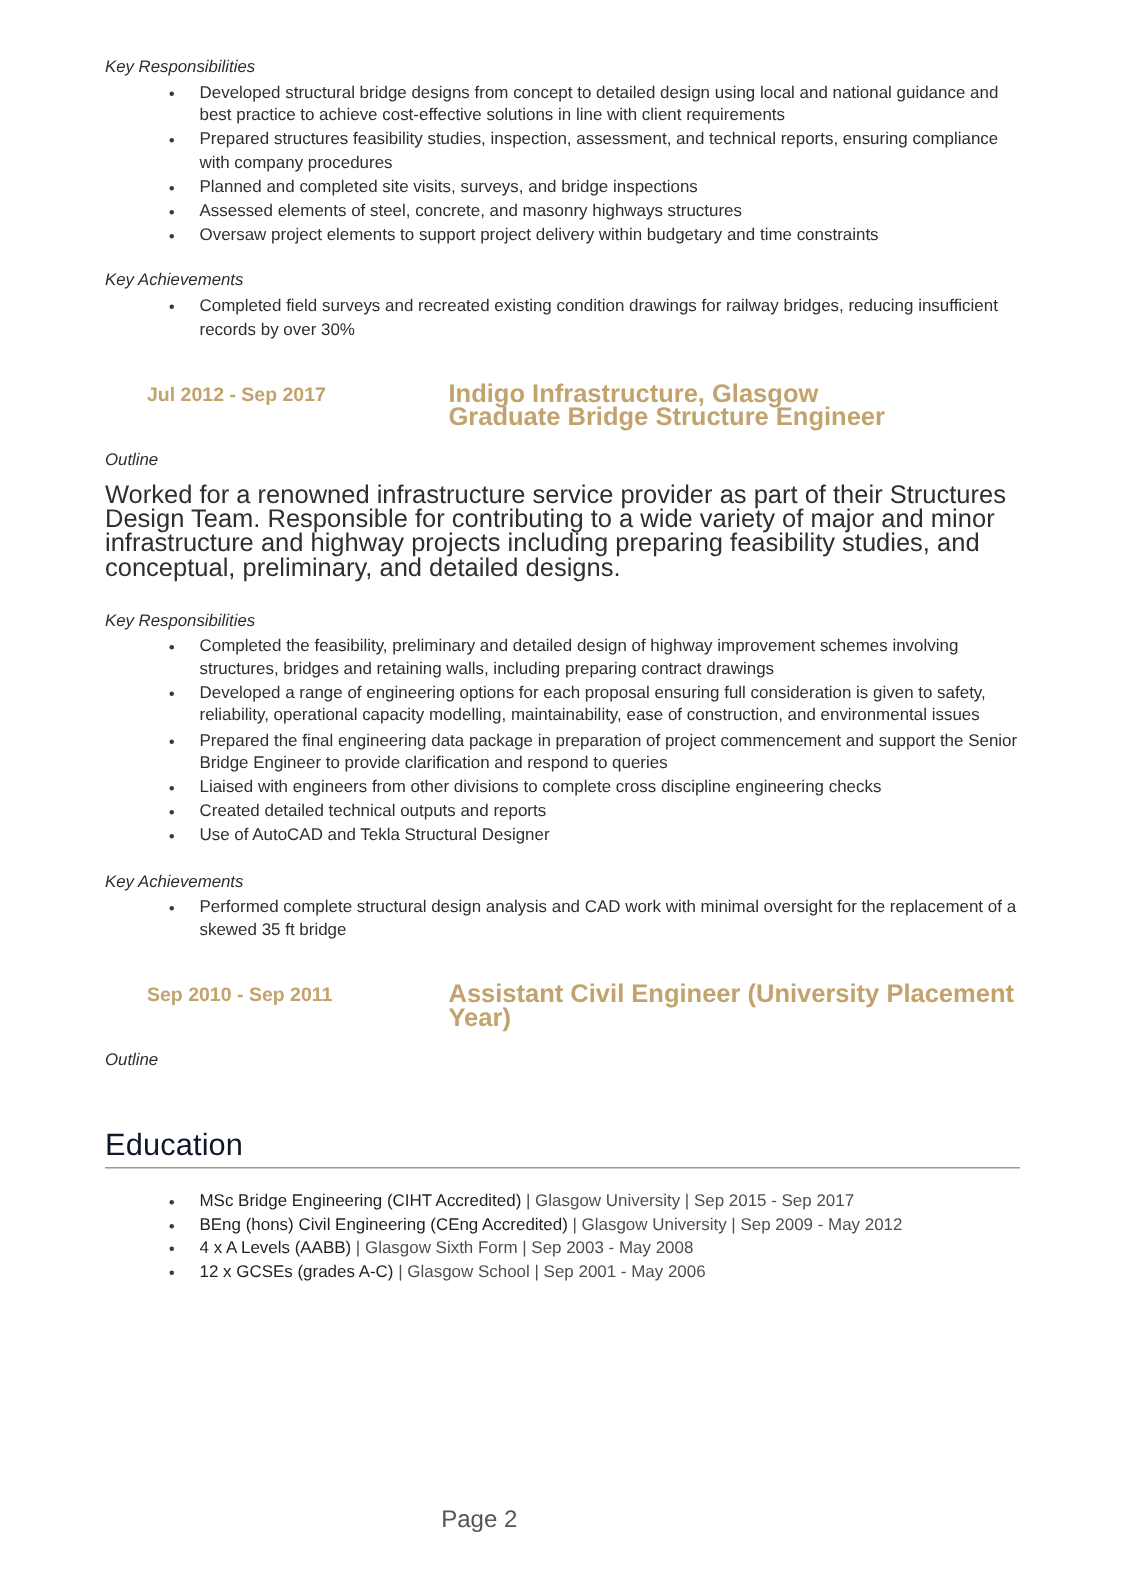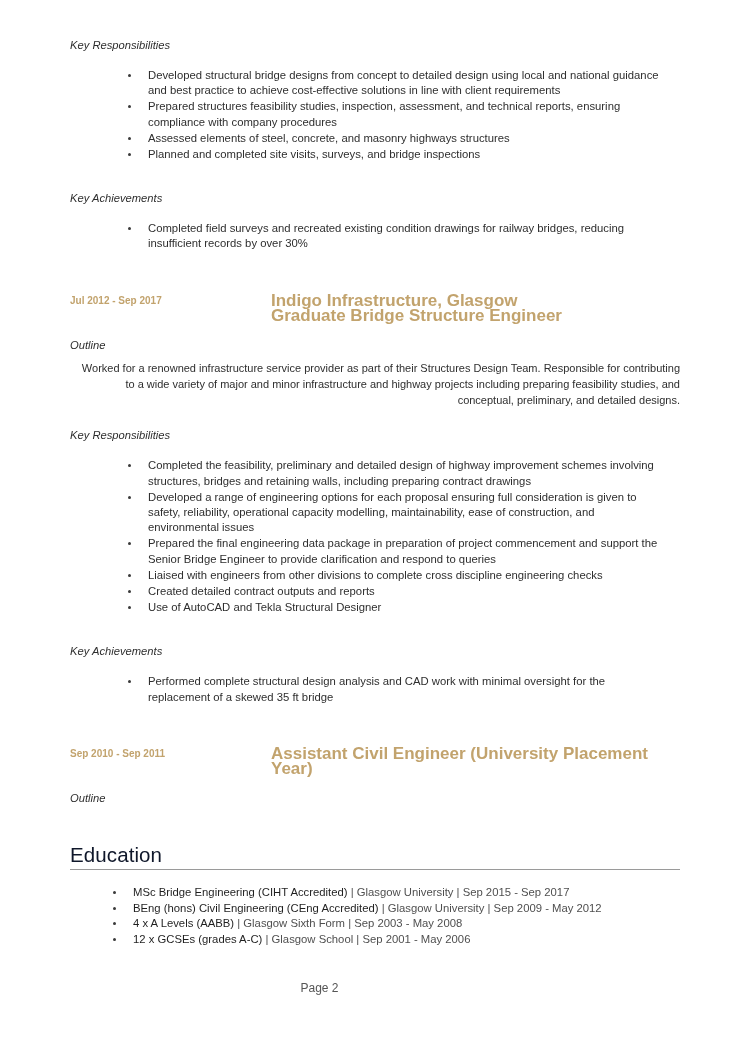--- a/index.html
+++ b/index.html
@@ -33,31 +33,30 @@
 
   
   .sub-head {
     font-style: italic;
     font-size: 11.2px;
     line-height: 15px;
     color: #2e2e2e;
     margin: 0 0 2px 0;
   }
   .para {
-    font-size: 11px;
+    font-size: 17px;
     line-height: 16.2px;
     color: #2e2e2e;
     margin: 0;
-    text-align: right;
   }
 
   
   ul.bullets {
     list-style: none;
-    margin: 15px;
+    margin: 0;
     padding: 0;
   }
   ul.bullets > li {
     position: relative;
     padding-left: 63px;
     font-size: 11.3px;
     line-height: 15.2px;
     color: #2e2e2e;
     margin: 0 0 1px 0;
   }
@@ -74,24 +73,25 @@
 
   
   .job-head {
     display: flex;
     align-items: flex-start;
     margin: 0;
   }
   .job-dates {
     width: 201px;
     flex: 0 0 201px;
-    font-size: 10px;
+    font-size: 13px;
     font-weight: bold;
     line-height: 15.6px;
     color: #c2a36d;
+    margin-left: 28px;
   }
   .job-right {
     flex: 1 1 auto;
   }
   .job-company,
   .job-title {
     font-size: 17px;
     font-weight: bold;
     line-height: 15.6px;
     color: #c2a36d;
@@ -152,40 +152,41 @@
   }
   .edu-rest {
     color: #4f4f4f;
     text-align: right;
   }
 
   
   .footer {
     position: absolute;
     left: 0;
-    top: 981px;
+    top: 1005px;
     width: 639px;
     text-align: center;
-    font-size: 12px;
+    font-size: 16px;
     color: #555555;
   }
 </style>
 </head>
 <body>
 
 <div class="page">
   <div class="content">
 
     <div class="blk">
       <p class="sub-head">Key Responsibilities</p>
       <ul class="bullets">
         <li>Developed structural bridge designs from concept to detailed design using local and national guidance and best practice to achieve cost-effective solutions in line with client requirements</li>
         <li>Prepared structures feasibility studies, inspection, assessment, and technical reports, ensuring compliance with company procedures</li>
+        <li>Planned and completed site visits, surveys, and bridge inspections</li>
         <li>Assessed elements of steel, concrete, and masonry highways structures</li>
-        <li>Planned and completed site visits, surveys, and bridge inspections</li>
+        <li>Oversaw project elements to support project delivery within budgetary and time constraints</li>
       </ul>
     </div>
 
     <div class="gap-md"></div>
 
     <div class="blk">
       <p class="sub-head">Key Achievements</p>
       <ul class="bullets">
         <li>Completed field surveys and recreated existing condition drawings for railway bridges, reducing insufficient records by over 30%</li>
       </ul>
@@ -211,21 +212,21 @@
 
     <div class="gap-lg"></div>
 
     <div class="blk">
       <p class="sub-head">Key Responsibilities</p>
       <ul class="bullets">
         <li>Completed the feasibility, preliminary and detailed design of highway improvement schemes involving structures, bridges and retaining walls, including preparing contract drawings</li>
         <li>Developed a range of engineering options for each proposal ensuring full consideration is given to safety, reliability, operational capacity modelling, maintainability, ease of construction, and environmental issues</li>
         <li>Prepared the final engineering data package in preparation of project commencement and support the Senior Bridge Engineer to provide clarification and respond to queries</li>
         <li>Liaised with engineers from other divisions to complete cross discipline engineering checks</li>
-        <li>Created detailed contract outputs and reports</li>
+        <li>Created detailed technical outputs and reports</li>
         <li>Use of AutoCAD and Tekla Structural Designer</li>
       </ul>
     </div>
 
     <div class="gap-md"></div>
 
     <div class="blk">
       <p class="sub-head">Key Achievements</p>
       <ul class="bullets">
         <li>Performed complete structural design analysis and CAD work with minimal oversight for the replacement of a skewed 35 ft bridge</li>

